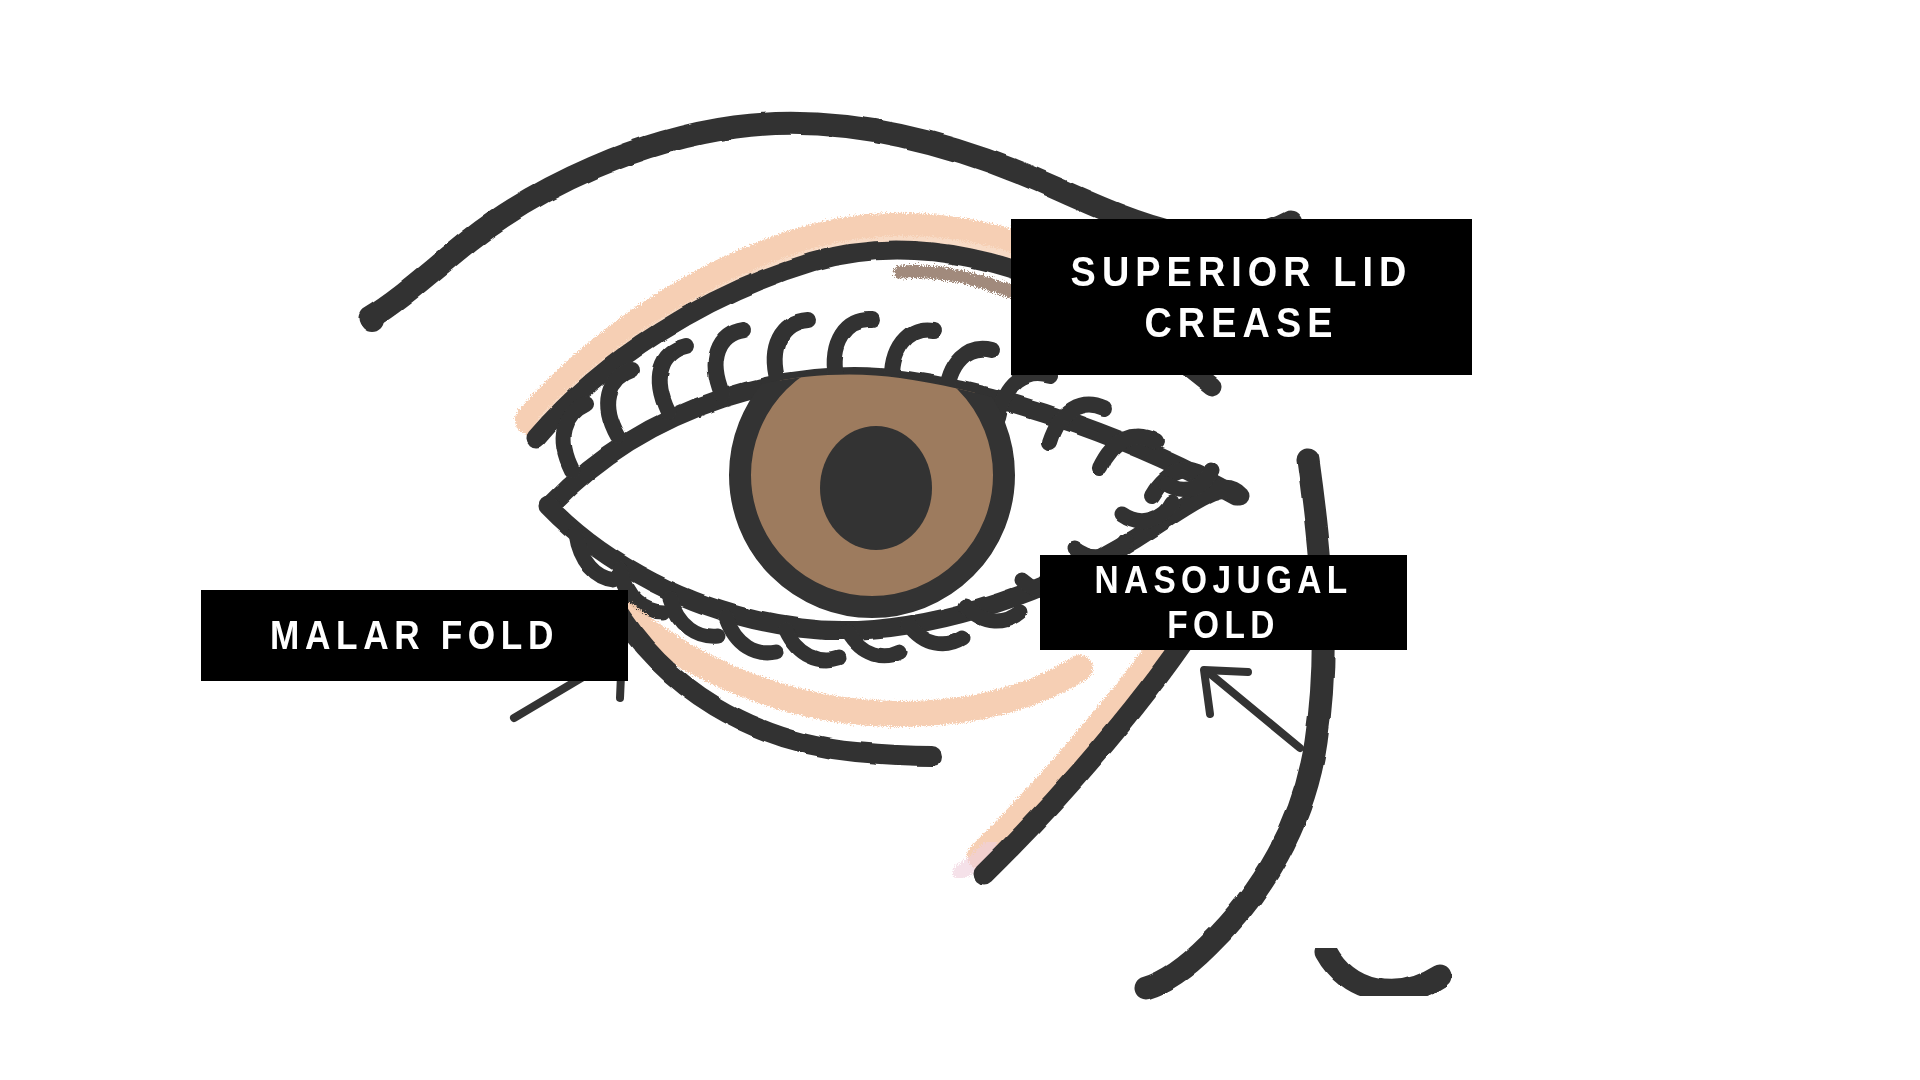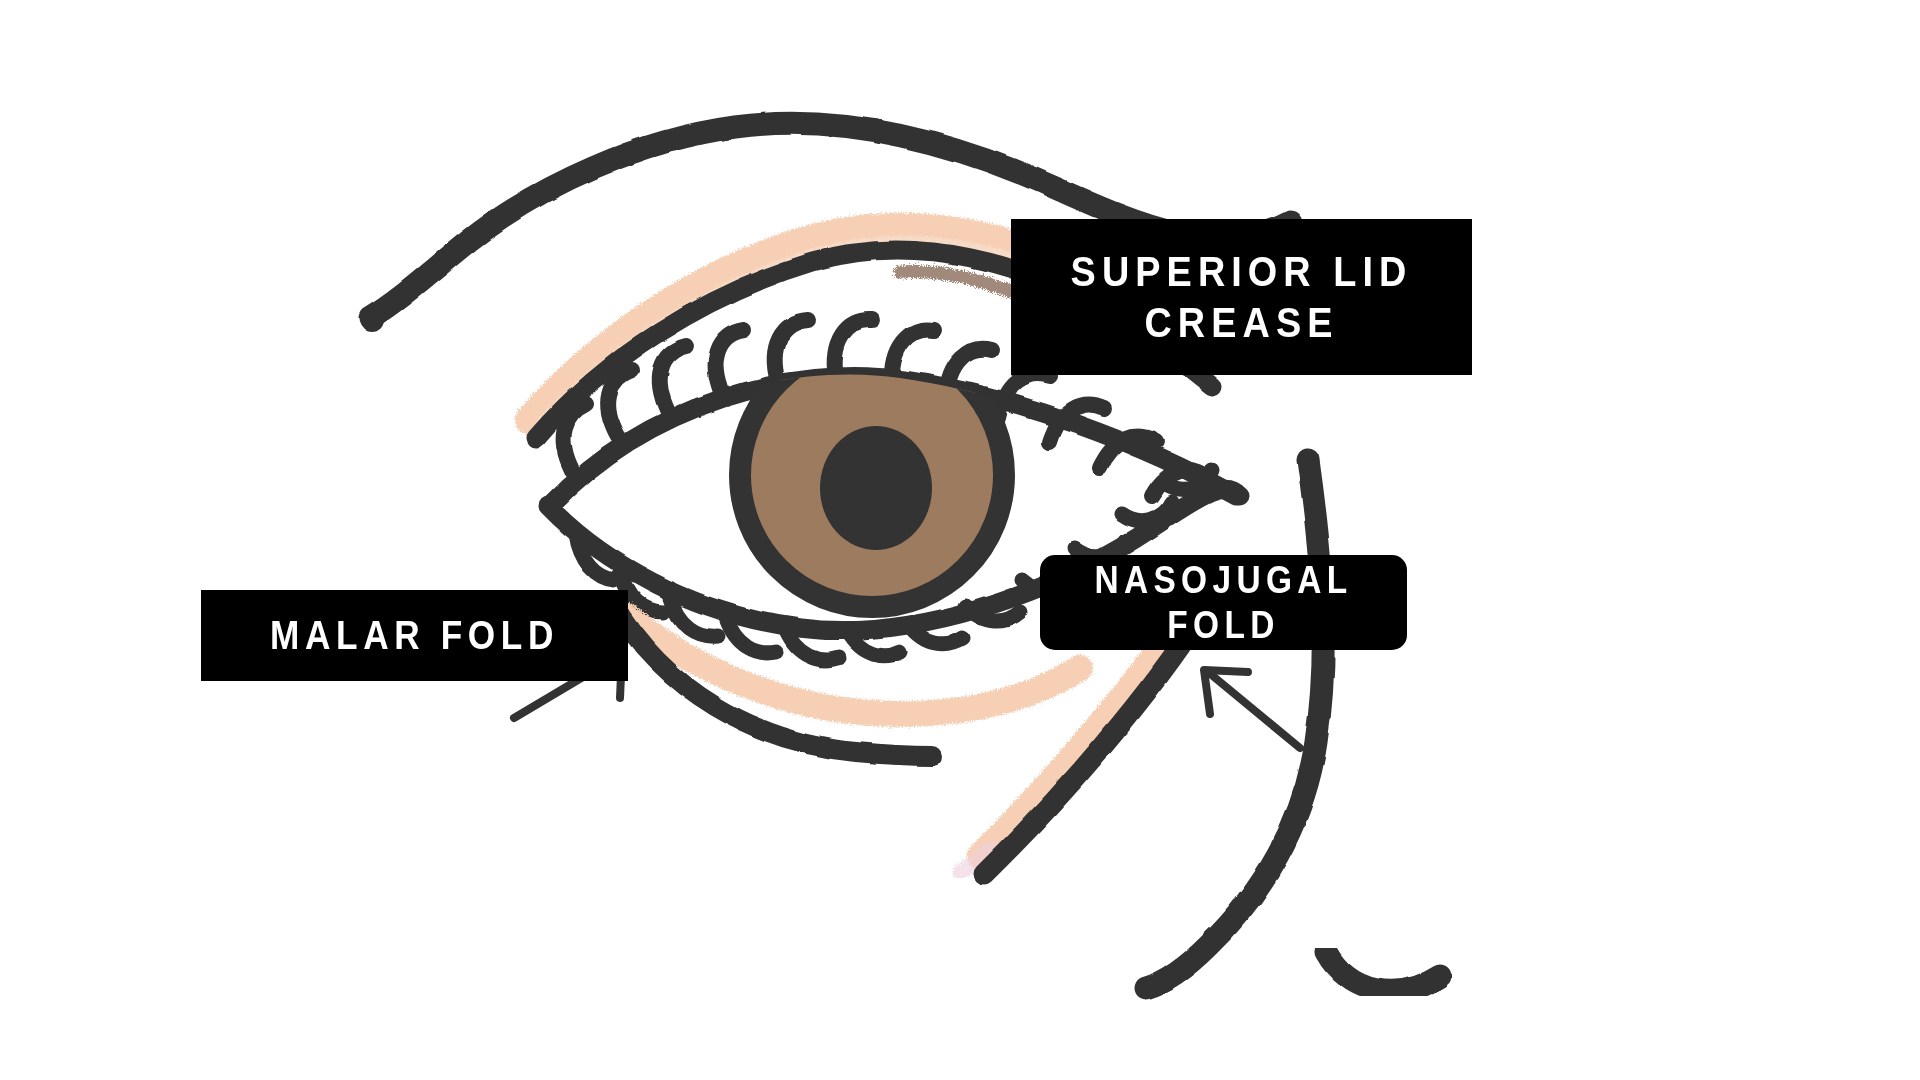--- a/index.html
+++ b/index.html
@@ -66,21 +66,20 @@
     width: 427px;
     height: 91px;
     font-size: 40px;
   }
   #label-nasojugal-fold {
     left: 1040px;
     top: 555px;
     width: 367px;
     height: 95px;
     font-size: 38px;
-    border-radius: 15px;
   }
 </style>
 </head>
 <body>
 
 <div id="stage">
 
   <svg id="artwork" viewBox="0 0 1920 1080" xmlns="http://www.w3.org/2000/svg">
 
     <defs>

